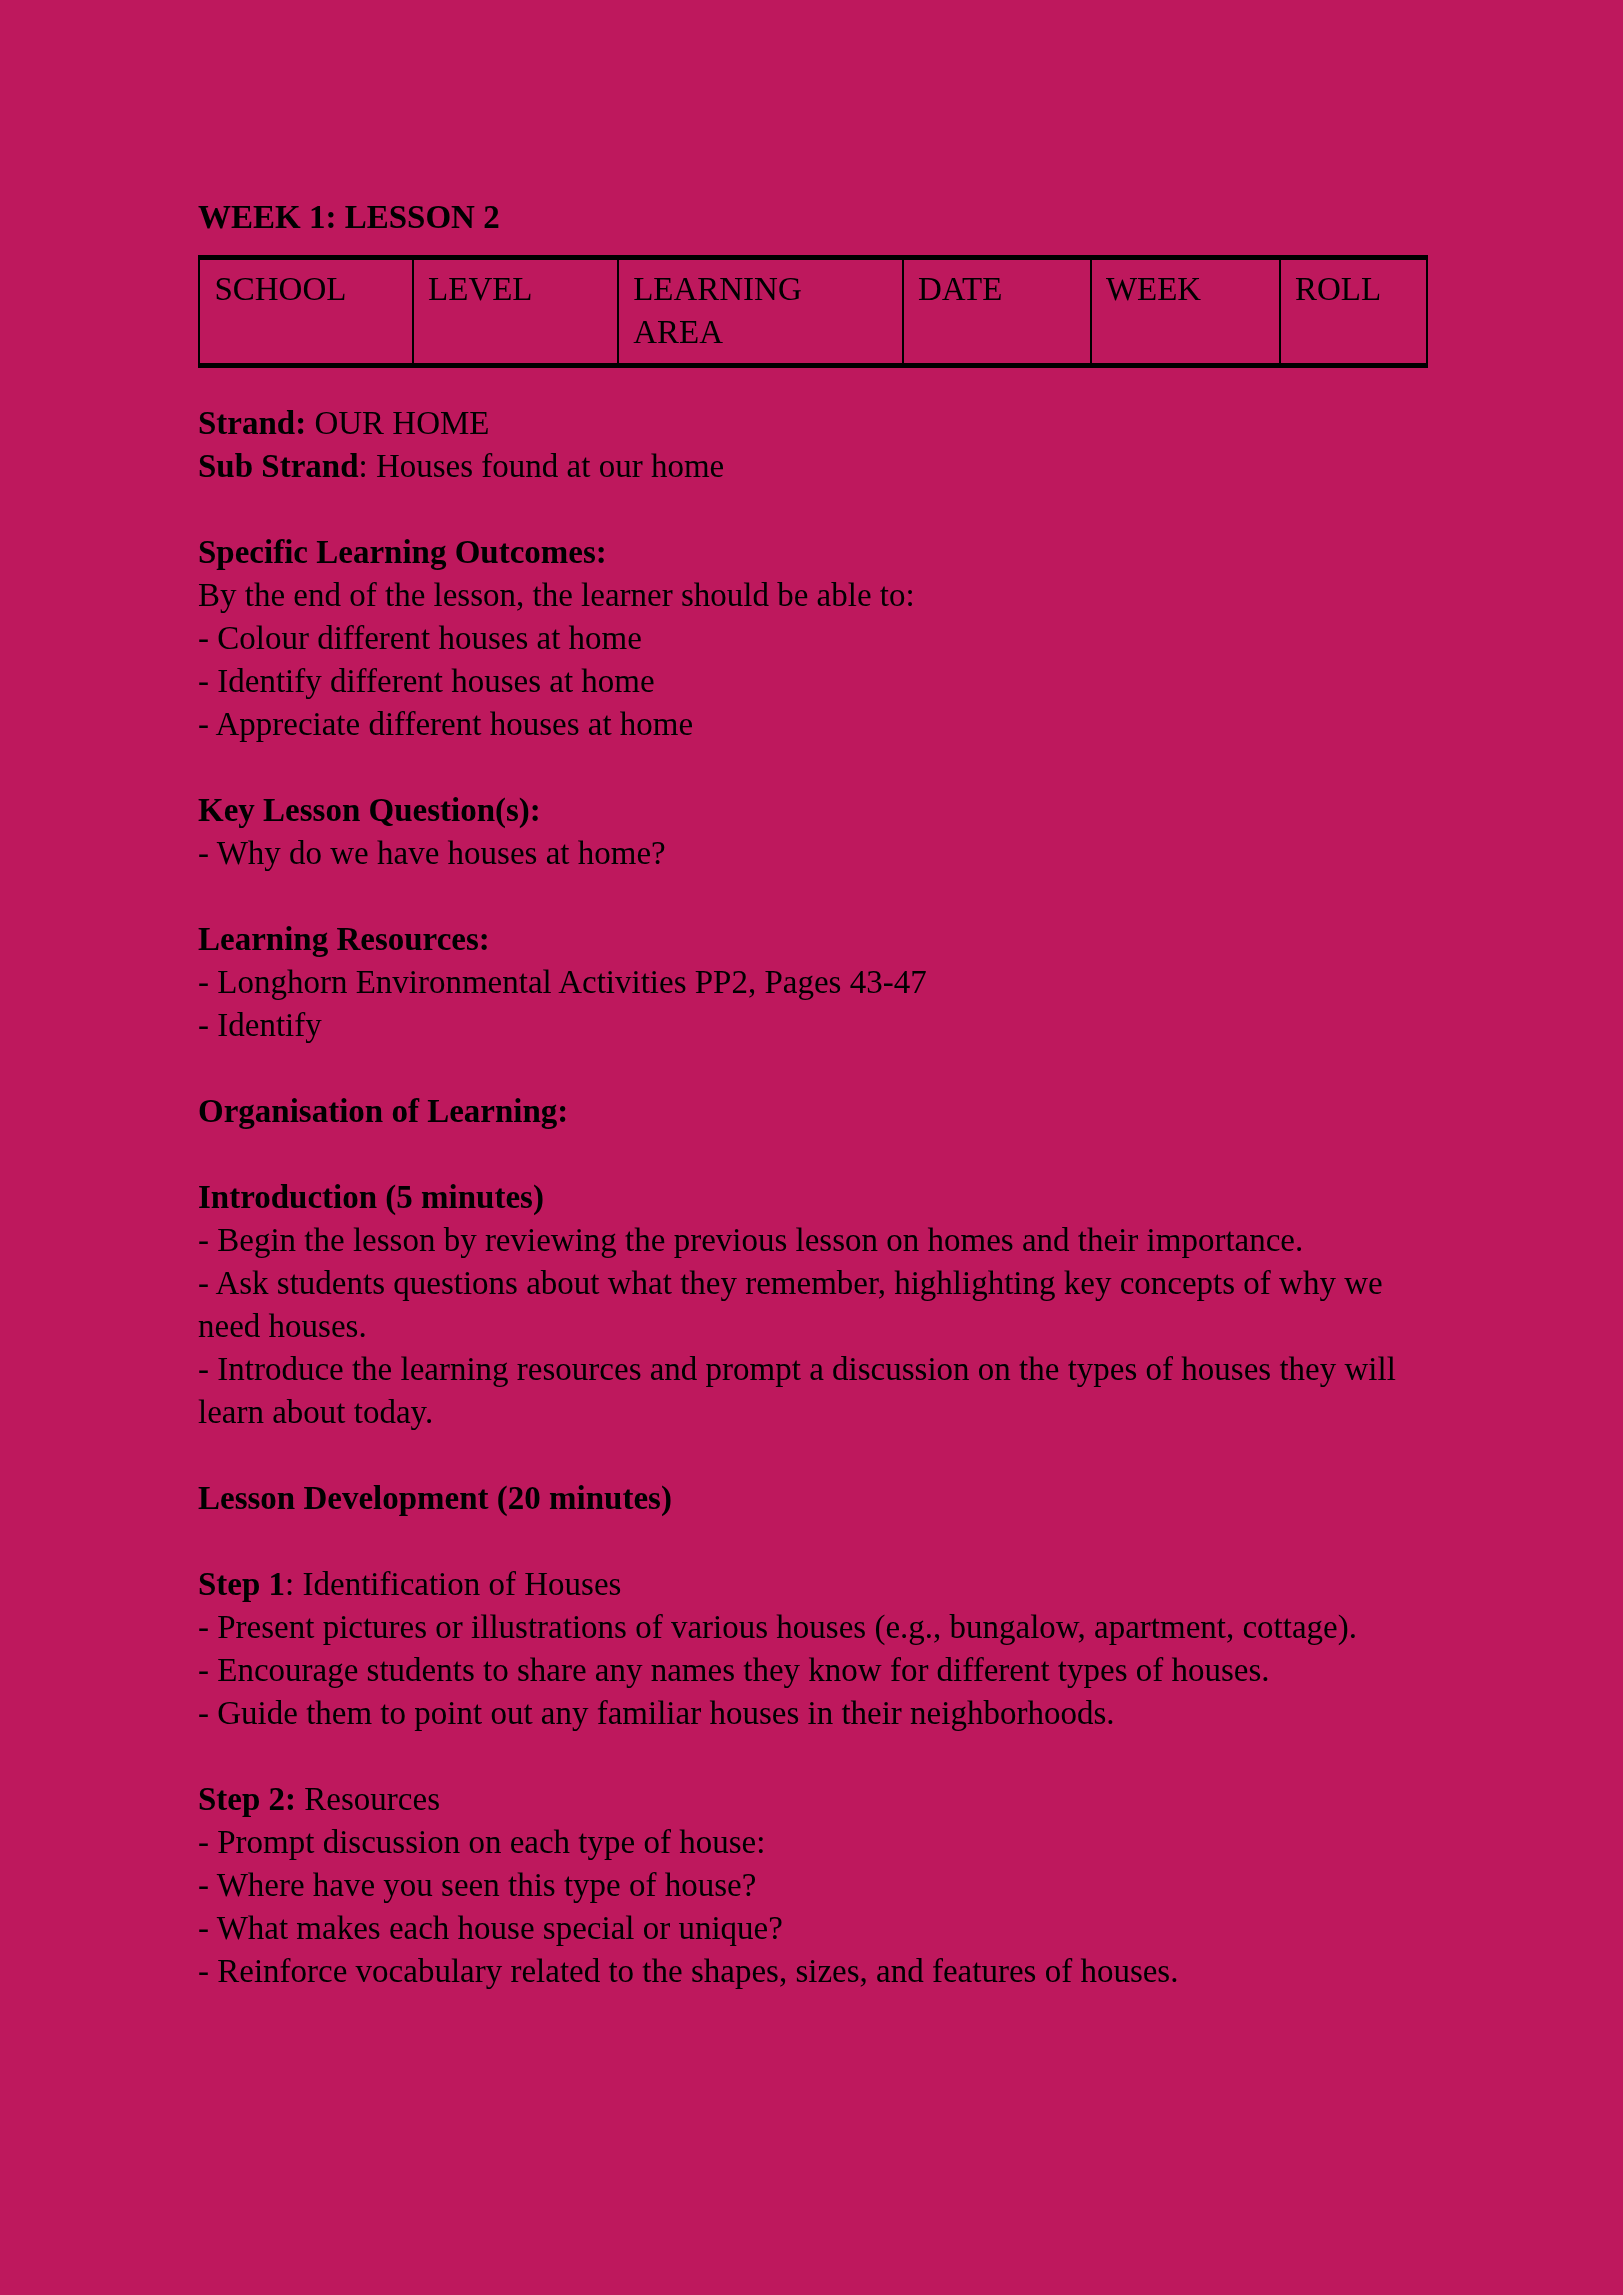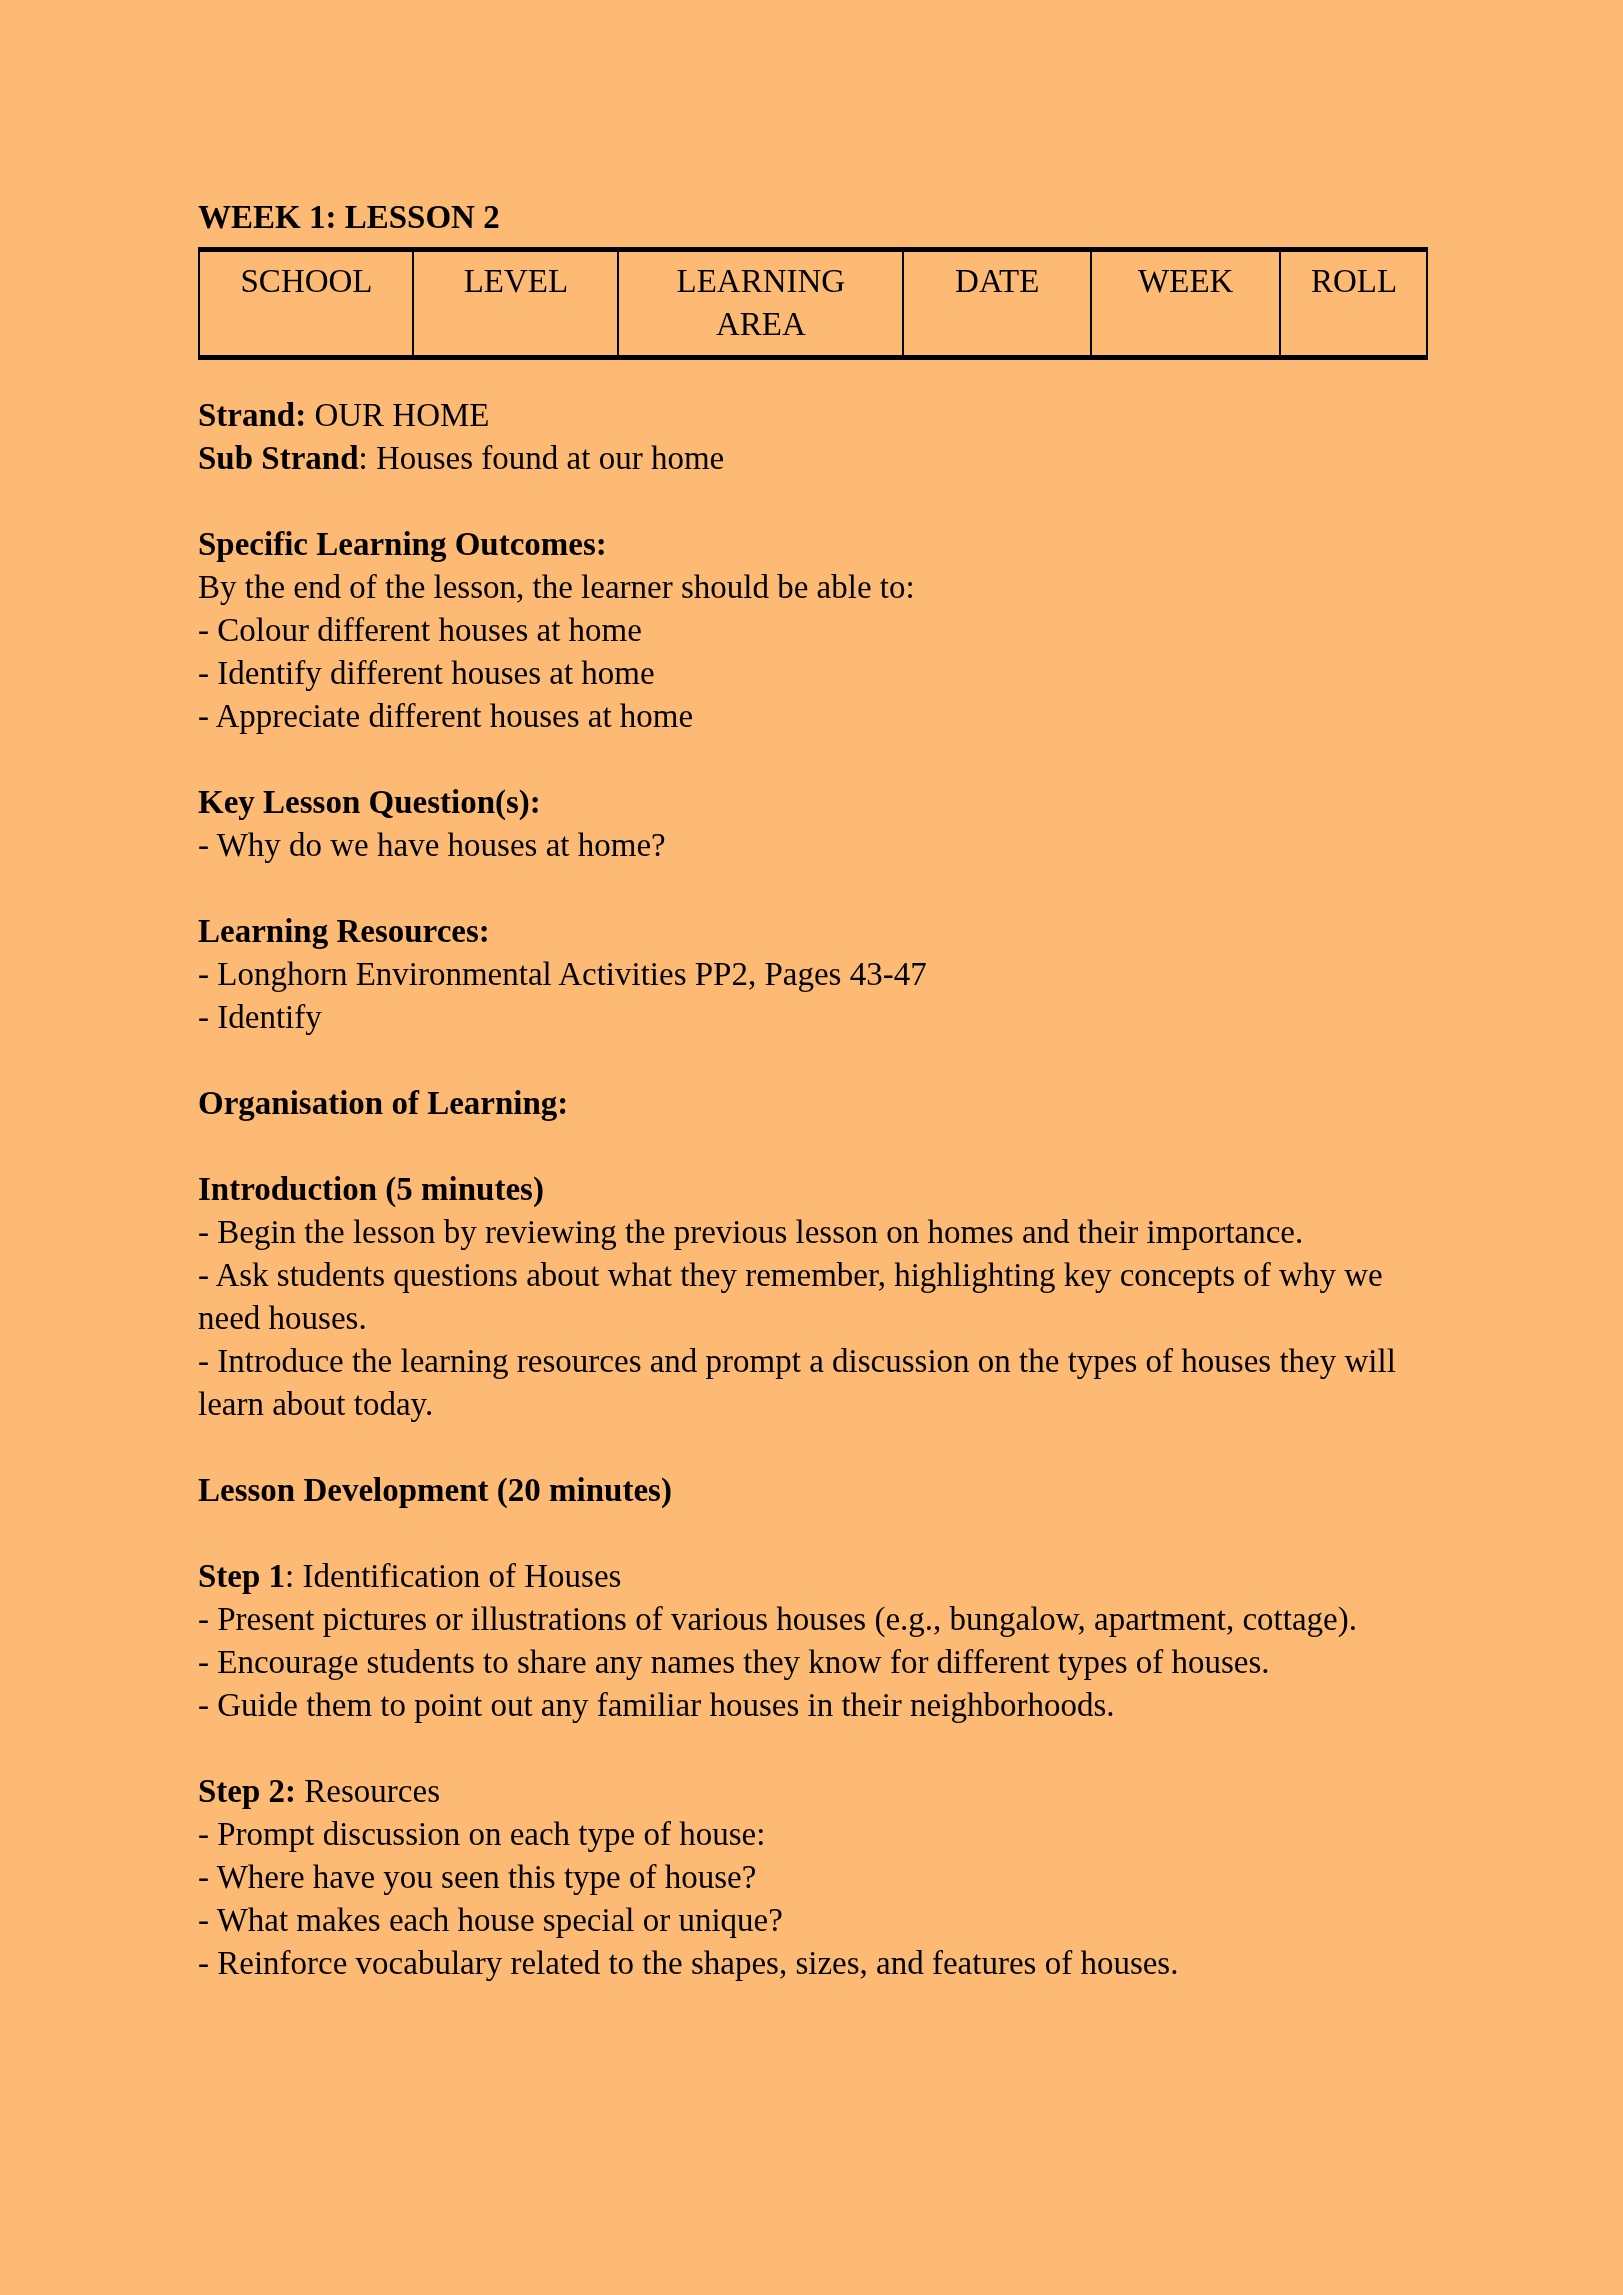--- a/index.html
+++ b/index.html
@@ -4,41 +4,40 @@
 <style>
   html, body {
     margin: 0;
     padding: 0;
     background: #ffffff;
   }
   .page {
     position: relative;
     width: 1623px;
     height: 2295px;
-    background: #fdba74;
+    background: #be185d;
     color: #000000;
     font-family: "Liberation Serif", "DejaVu Serif", serif;
     font-size: 33px;
     line-height: 43px;
     box-sizing: border-box;
     padding: 196px 195px 0 198px;
     overflow: hidden;
   }
   .title {
     font-size: 33px;
     font-weight: bold;
     margin: 0;
     line-height: 43px;
   }
   table.info-table {
     border-collapse: collapse;
     width: 100%;
-    margin-top: 8px;
+    margin-top: 16px;
     table-layout: fixed;
-    text-align: center;
   }
   table.info-table td {
     border-left: 2.6px solid #000;
     border-right: 2.6px solid #000;
     border-top: 5.2px solid #000;
     border-bottom: 5.2px solid #000;
     vertical-align: top;
     padding: 7.9px 13px 9.2px 14.4px;
     line-height: 43px;
     font-size: 33px;

